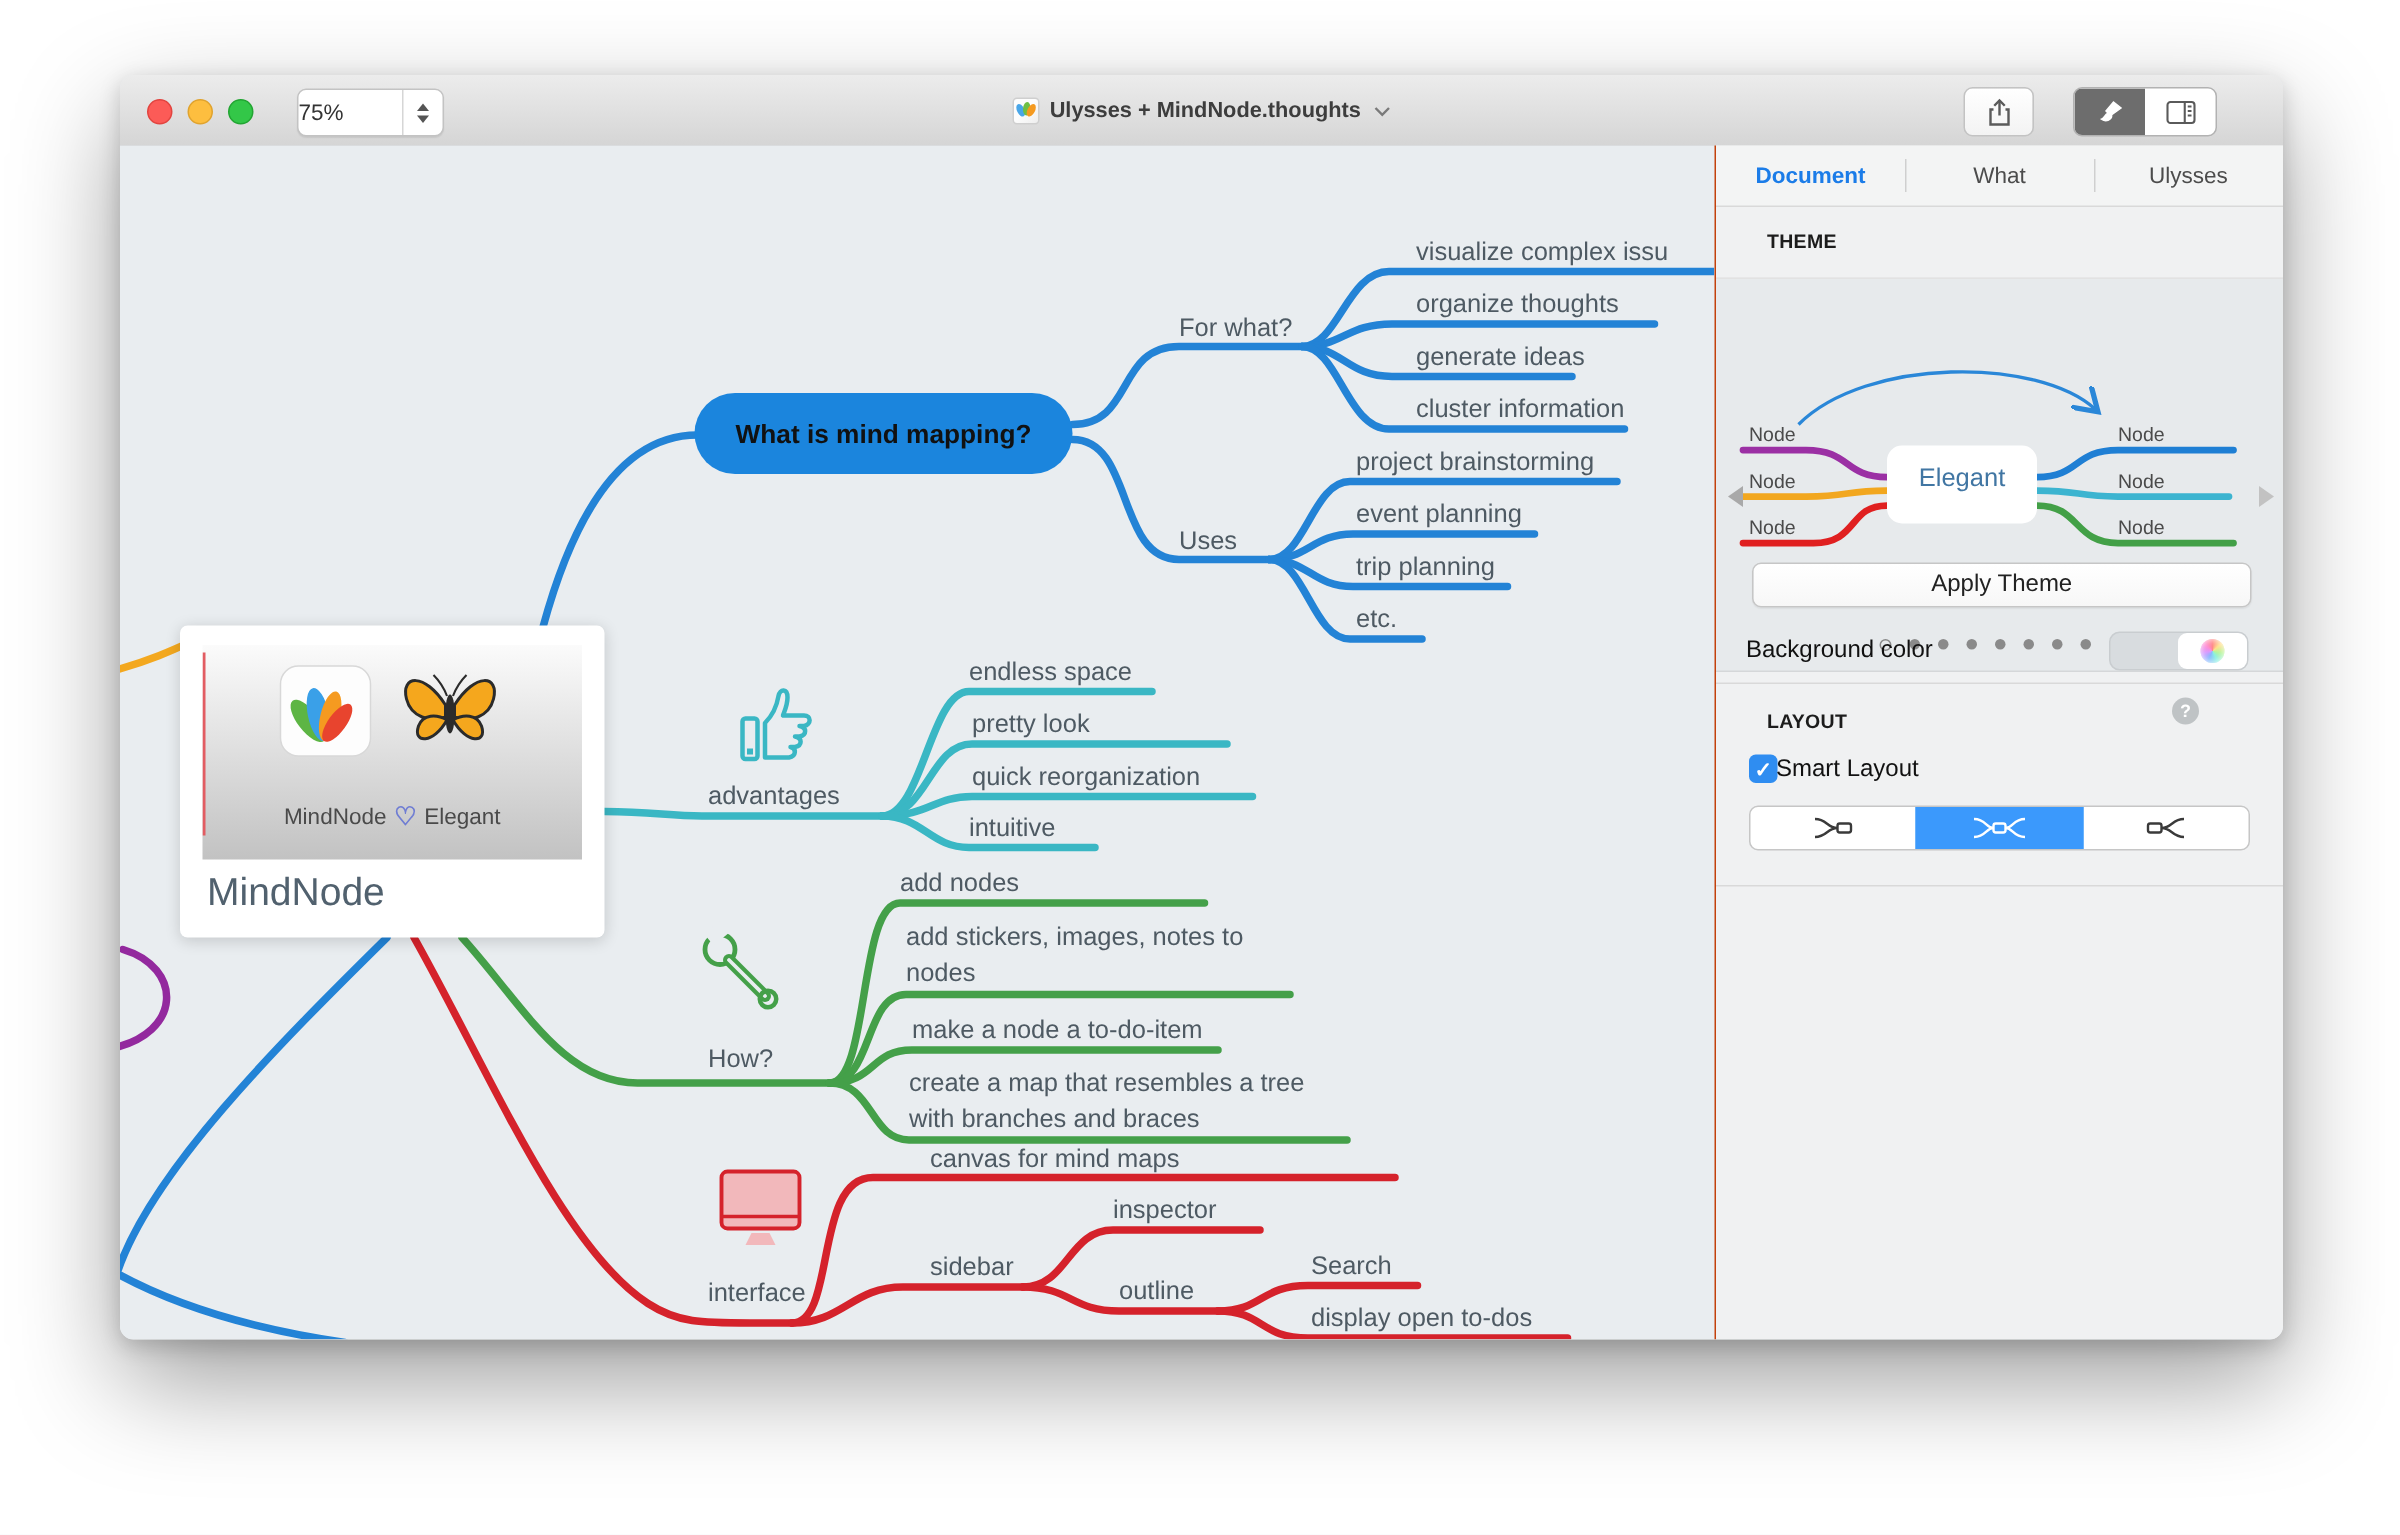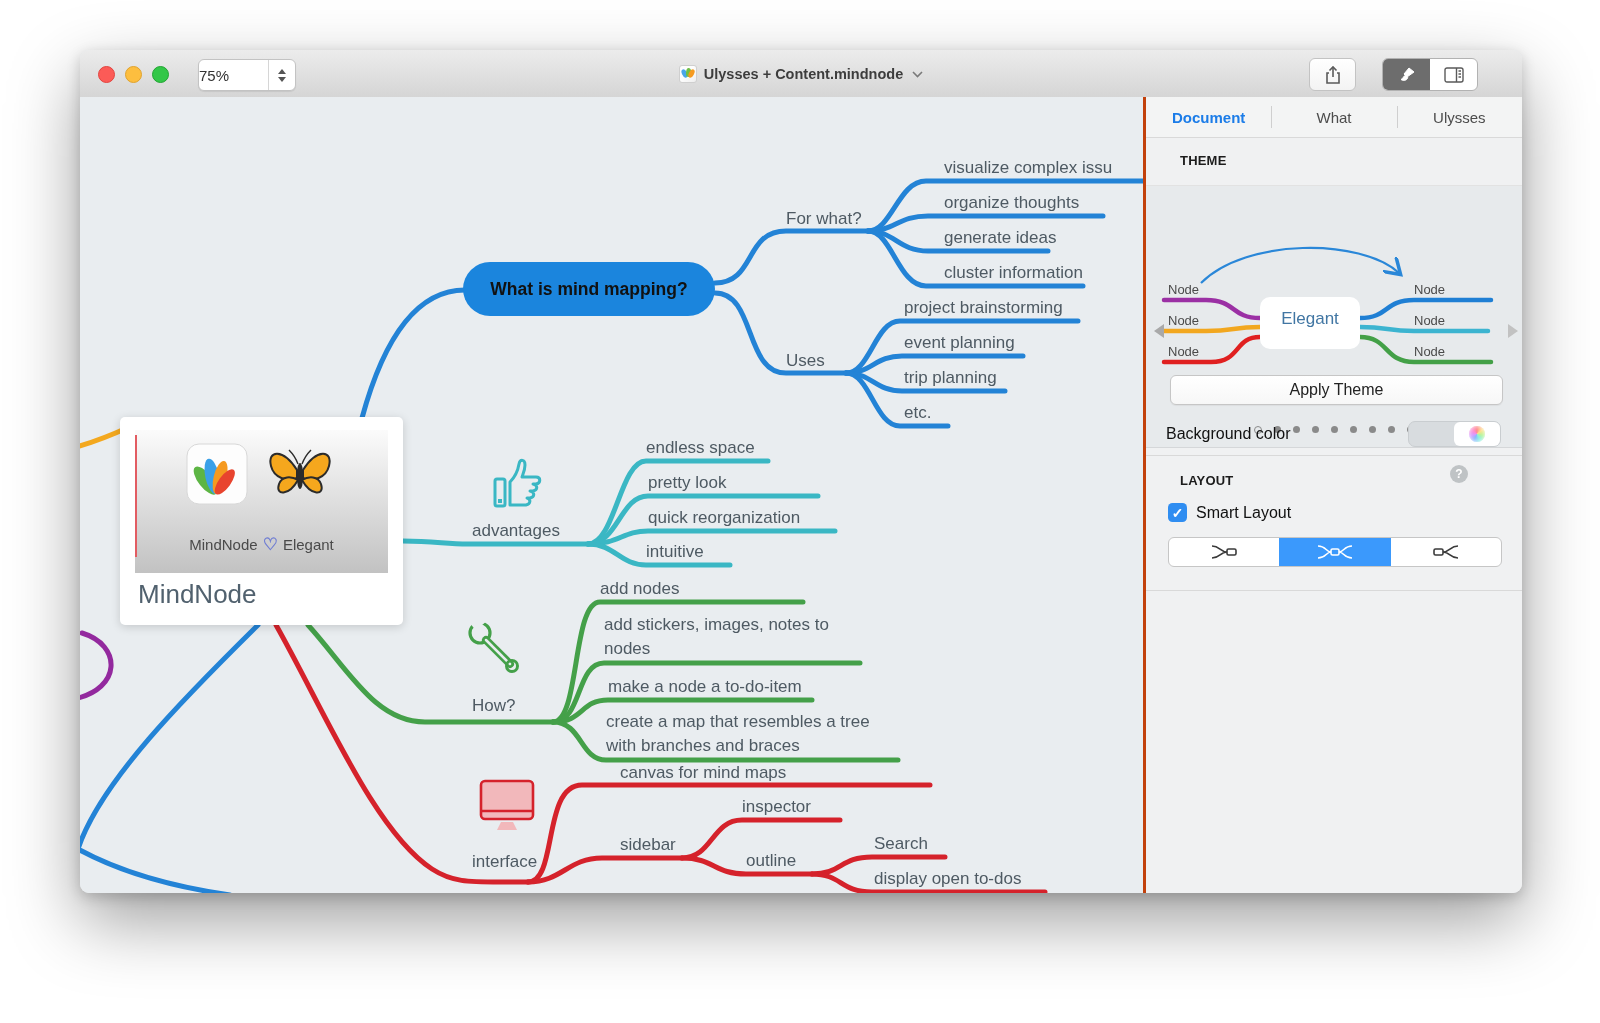--- a/index.html
+++ b/index.html
@@ -43,21 +43,21 @@
   .rootcard{position:absolute;left:40px;top:320px;width:283px;height:208px;background:#fff;border-radius:5px;
             box-shadow:0 2px 10px rgba(0,0,0,.16);}
   .rootcard .img{position:absolute;left:15px;top:13px;width:253px;height:143px;
                  background:linear-gradient(#fbfbfb,#c2c2c2);overflow:hidden;}
   .rootcard .accent{position:absolute;left:0;top:5px;width:2px;height:122px;background:#e25c62;}
   .rootcard .caption{position:absolute;left:0;right:0;top:104px;display:flex;justify-content:center;align-items:center;
                      gap:5px;font-size:15px;color:#4a4a4a;}
   .rootcard .caption .heart{color:#6f7dd3;font-size:17px;font-weight:bold;}
   .rootcard .name{position:absolute;left:18px;top:162px;font-size:26px;color:#51616e;}
   
-  .panel{position:absolute;left:1063px;top:47px;width:379px;height:796px;background:#f0f1f2;border-left:3px solid #c2410c;box-sizing:border-box;}
+  .panel{position:absolute;left:1063px;top:47px;width:379px;height:796px;background:#f0f1f2;border-left:1px solid #c2410c;box-sizing:border-box;}
   .tabs{position:absolute;left:0;top:0;width:100%;height:40px;background:#f3f4f4;border-bottom:1px solid #d9d9d9;display:flex;}
   .tab{flex:1;display:flex;align-items:center;justify-content:center;font-size:15px;color:#4c4c4c;position:relative;}
   .tab.active{color:#1b7ce8;font-weight:bold;}
   .tab + .tab::before{content:"";position:absolute;left:0;top:9px;bottom:9px;width:1px;background:#cfcfcf;}
   .sec-head{position:absolute;left:34px;font-size:13px;font-weight:bold;color:#1c1c1c;letter-spacing:.2px;}
   .theme-head{top:56px;}
   .preview{position:absolute;left:0;top:88px;width:100%;height:263px;background:#e7eaec;border-top:1px solid #e2e2e2;border-bottom:1px solid #d5d7d9;box-sizing:border-box;}
   .dots{position:absolute;left:0;top:240px;width:100%;display:flex;justify-content:center;gap:12px;}
   .dot{width:7px;height:7px;border-radius:50%;background:#8a8a8a;}
   .dot--ring{background:transparent;border:1.5px solid #8a8a8a;width:6px;height:6px;}
@@ -68,21 +68,21 @@
   .bg-control .well{position:absolute;right:0;top:0;width:46px;height:24px;background:#fff;border-radius:6px;display:flex;align-items:center;justify-content:center;}
   .colorwheel{width:16px;height:16px;border-radius:50%;
       background:conic-gradient(#ff8a8a,#ffe08a,#b6f59a,#8af0e2,#8ab8ff,#d79aff,#ff8ad4,#ff8a8a);
       box-shadow:inset 0 0 4px rgba(255,255,255,.9);}
   .divider{position:absolute;left:0;width:100%;height:1px;background:#d9d9d9;}
   .layout-head{top:376px;}
   .help{position:absolute;left:304px;top:368px;width:18px;height:18px;border-radius:50%;background:#bfc3c5;color:#fff;
         font-size:12px;font-weight:bold;display:flex;align-items:center;justify-content:center;}
   .checkbox{position:absolute;left:22px;top:406px;width:19px;height:19px;border-radius:4.5px;background:#2f8df1;
             display:flex;align-items:center;justify-content:center;color:#fff;font-size:14px;font-weight:bold;}
-  .smart-label{position:absolute;left:50px;top:407px;font-size:16px;color:#111;}
+  .smart-label{position:absolute;left:40px;top:407px;font-size:16px;color:#111;}
   .seg-layout{position:absolute;left:22px;top:440px;width:334px;height:30px;border:1px solid #c6c6c6;border-radius:6px;
               background:#fff;display:flex;overflow:hidden;box-sizing:border-box;}
   .seg-layout .seg{flex:1;display:flex;align-items:center;justify-content:center;}
   .seg-layout .seg.mid{border-left:1px solid #c6c6c6;border-right:1px solid #c6c6c6;}
   .seg-layout .seg.active{background:#3b99fc;border-color:#3b99fc;}
 </style>
 </head>
 <body>
 
 <div class="stage">
@@ -100,21 +100,21 @@
           <span class="caret-dn"></span>
         </span>
       </div>
 
       <div class="wintitle">
         <span class="doc-ico">
             <i class="b1"></i>
             <i class="b2"></i>
             <i class="b3"></i>
           </span>
-        <span class="txt">Ulysses + Content.mindnode</span>
+        <span class="txt">Ulysses + MindNode.thoughts</span>
         <svg class="title-chev" width="11" height="8">
           <polyline points="1,2 5.5,6.5 10,2" fill="none" stroke="#7a7a7a" stroke-width="1.6"></polyline>
         </svg>
       </div>
 
       <div class="btn-share">
         <svg width="18" height="20">
           <g fill="none" stroke="#5a5a5a" stroke-width="1.6">
             <path d="M5 8 H3 V18 H15 V8 H13"></path>
             <path d="M9 12 V2"></path>

